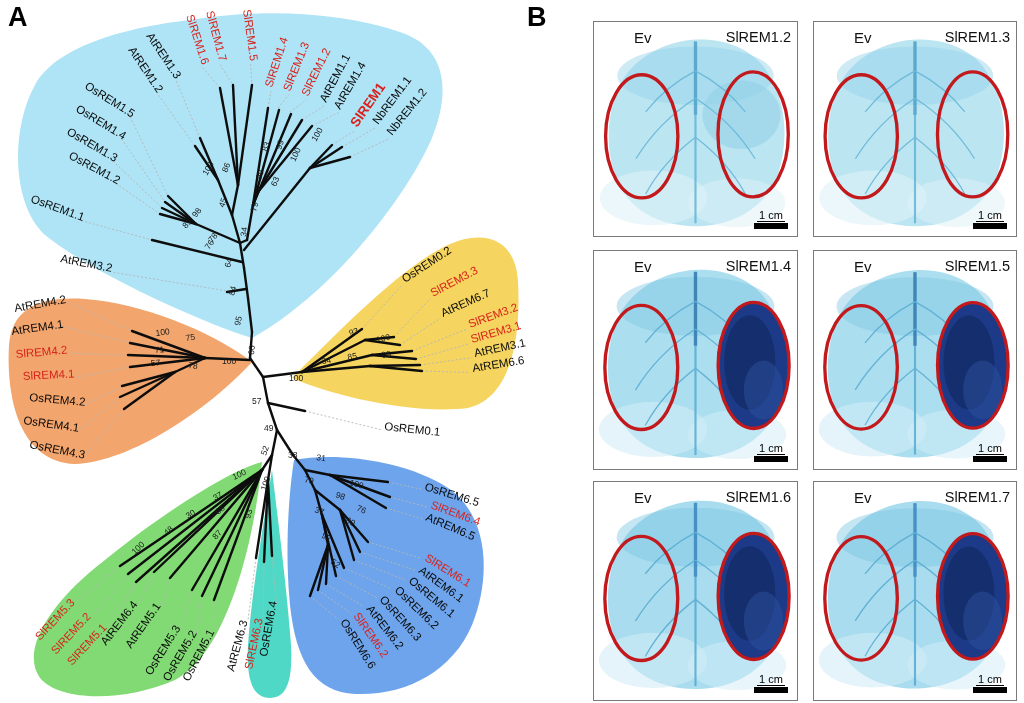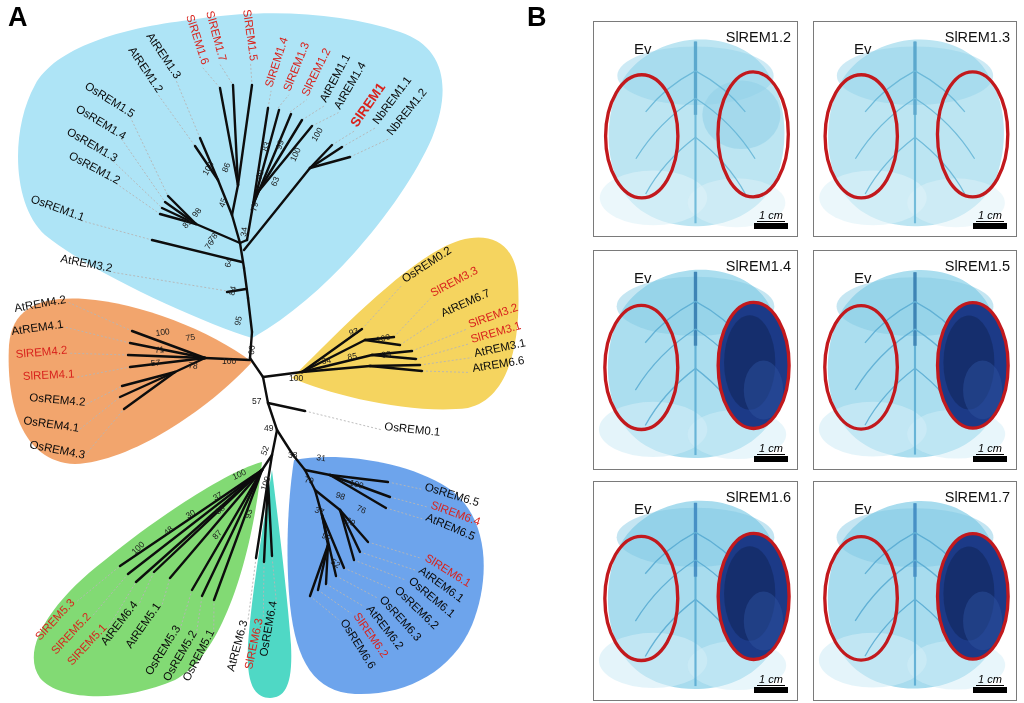--- a/index.html
+++ b/index.html
@@ -4,24 +4,24 @@
 <style>
   html,body{margin:0;padding:0;background:#ffffff;}
   .stage{position:relative;width:1024px;height:703px;background:#fff;overflow:hidden;
          font-family:"Liberation Sans",sans-serif;}
   .panel-letter{position:absolute;font-weight:bold;font-size:27px;color:#000;}
   #letterA{left:8px;top:2px;}
   #letterB{left:527px;top:2px;}
   #treeSvg{position:absolute;left:0;top:0;}
   .leafbox{position:absolute;border:1.5px solid #7a7a7a;background:#fff;box-sizing:border-box;}
   .leafbox svg{position:absolute;left:0;top:0;}
-  .ev-label{position:absolute;top:18px;left:40px;font-size:15px;color:#111;}
+  .ev-label{position:absolute;top:7px;left:40px;font-size:15px;color:#111;}
   .gene-label{position:absolute;top:7px;right:6px;font-size:14.5px;color:#111;}
   .scalebar{position:absolute;right:9px;bottom:7px;text-align:center;font-size:11px;color:#000;line-height:1.1;}
-  .scalebar .txt{border-bottom:1.2px solid #000;padding:0 2px;font-style:italic;}
+  .scalebar .txt{border-bottom:1.2px solid #000;padding:0 2px;}
   .scalebar .bar{height:6px;background:#000;margin-top:2px;width:34px;margin-left:auto;margin-right:0;}
 </style>
 </head>
 <body>
 
 <div class="stage">
   <div id="letterA" class="panel-letter">A</div>
   <div id="letterB" class="panel-letter">B</div>
 
   <svg id="treeSvg" width="540" height="703" viewBox="0 0 540 703">

